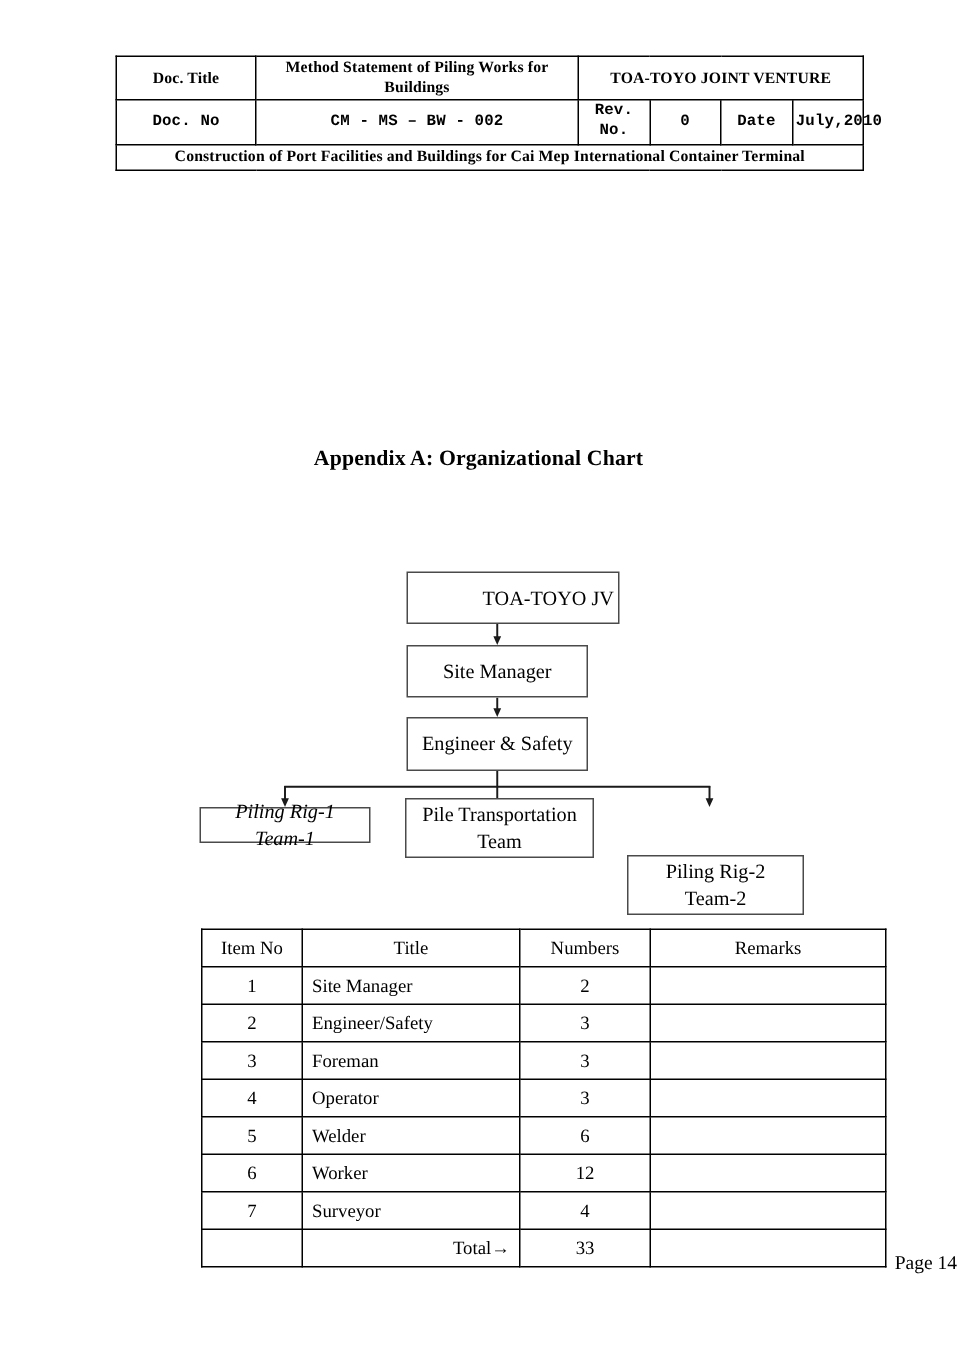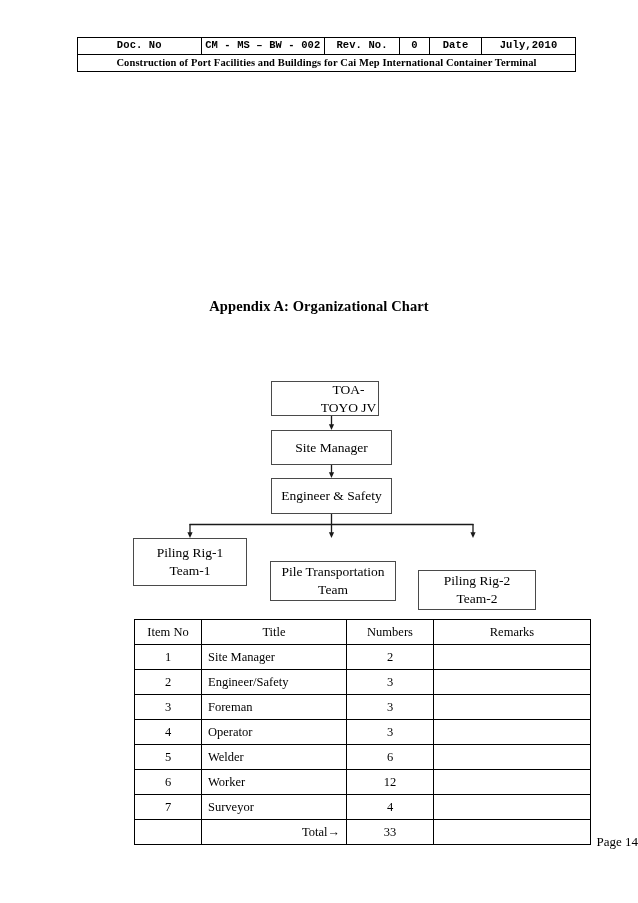--- a/index.html
+++ b/index.html
@@ -66,25 +66,25 @@
     box-sizing: border-box;
     background: #fff;
     display: flex;
     align-items: center;
     justify-content: center;
     text-align: center;
     font-size: 13.5px;
     line-height: 1.32;
     pointer-events: auto;
   }
-  #box-jv      { left: 271px; top: 381px; width: 108px; height: 35px; padding-left: 47px; }
+  #box-jv      { left: 271px; top: 381px; width: 142px; height: 35px; padding-left: 47px; }
   #box-site    { left: 271px; top: 430px; width: 121px; height: 35px; }
   #box-eng     { left: 271px; top: 478px; width: 121px; height: 36px; }
-  #box-rig1    { left: 133px; top: 538px; width: 114px; height: 48px; }
-  #box-pile    { left: 270px; top: 561px; width: 126px; height: 40px; text-align: center; }
+  #box-rig1    { left: 133px; top: 538px; width: 114px; height: 24px; font-style: italic; }
+  #box-pile    { left: 270px; top: 532px; width: 126px; height: 40px; text-align: center; }
   #box-rig2    { left: 418px; top: 538px; width: 118px; height: 40px; margin-top: 32px; }
 
   .org-svg {
     position: absolute;
     left: 0; top: 0;
     width: 638px; height: 903px;
   }
 
   
   .data-table {
@@ -119,20 +119,25 @@
     width: 638px;
     text-align: right;
     font-size: 13px;
   }
 </style>
 </head>
 <body>
 
 <table class="doc-header">
   <tbody>
+      <tr class="dh-r1">
+    <td style="width:88px">Doc. Title</td>
+    <td style="width:210px">Method Statement of Piling Works for Buildings</td>
+    <td colspan="4">TOA-TOYO JOINT VENTURE</td>
+  </tr>
   <tr class="dh-r2">
     <td>Doc. No</td>
     <td>CM - MS – BW - 002</td>
     <td style="width:70px">Rev. No.</td>
     <td style="width:25px">0</td>
     <td style="width:47px">Date</td>
     <td style="width:89px">July,2010</td>
   </tr>
   <tr class="dh-r3">
     <td colspan="6">Construction of Port Facilities and Buildings for Cai Mep International Container Terminal</td>

